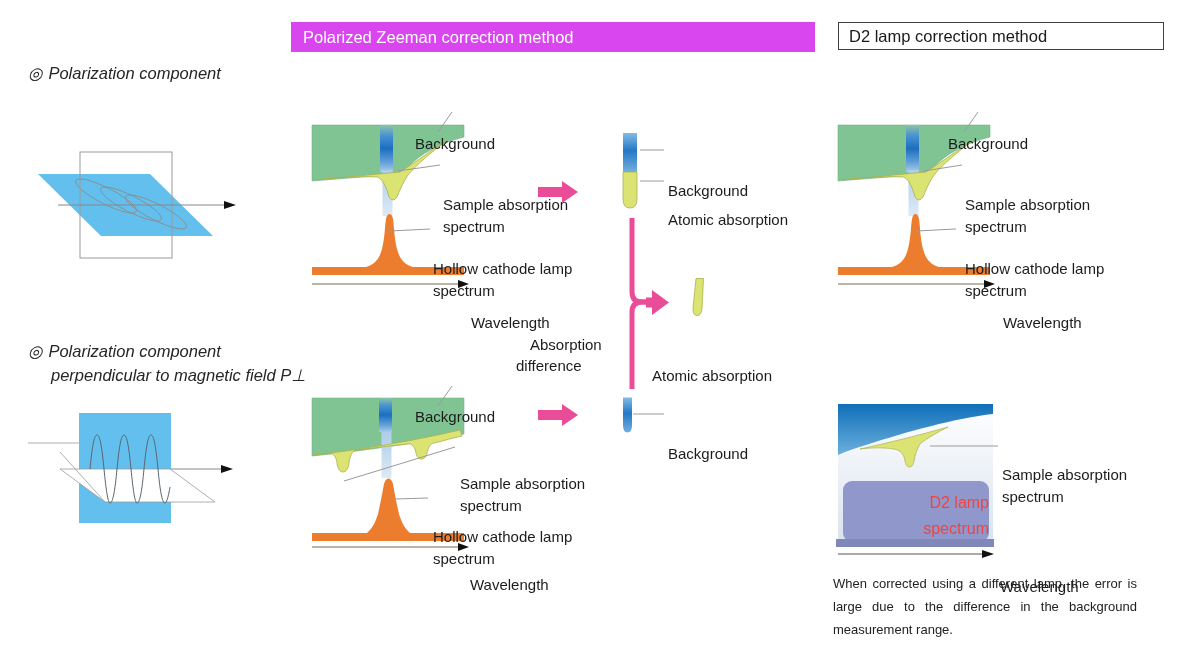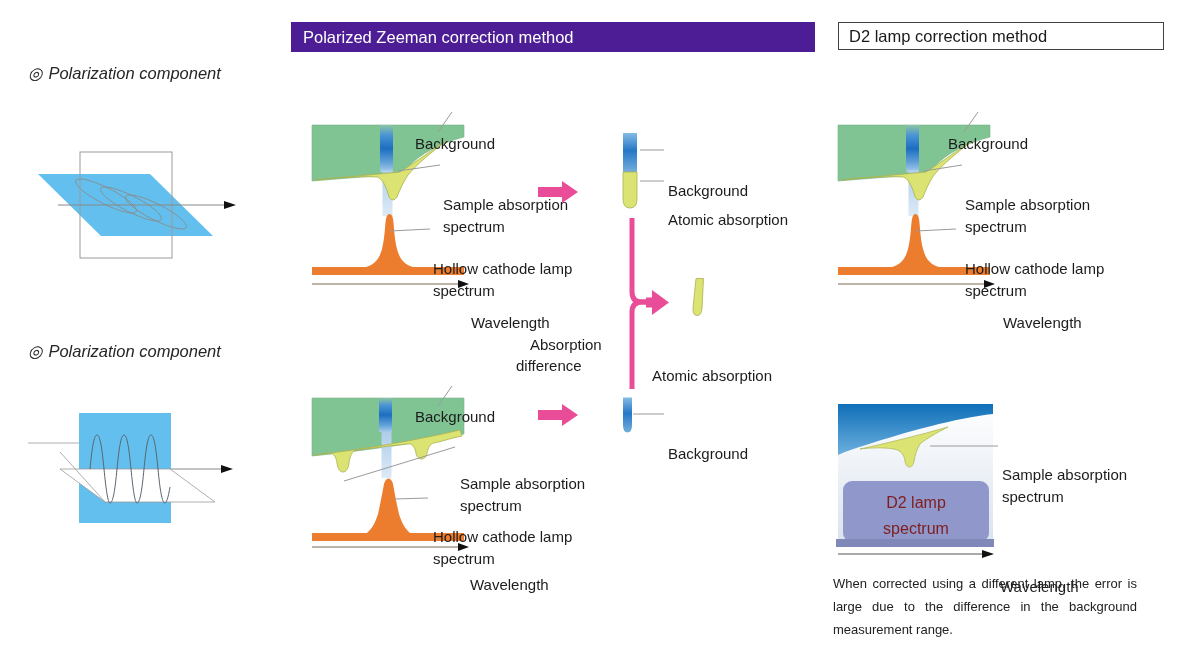--- a/index.html
+++ b/index.html
@@ -1,26 +1,26 @@
 <!DOCTYPE html>
 <html><head>
 <meta charset="utf-8">
 <style>
   html,body{margin:0;padding:0;background:#fff;}
   .stage{position:relative;width:1200px;height:665px;background:#ffffff;overflow:hidden;
          font-family:"Liberation Sans", sans-serif;color:#1c1c1c;}
-  .hdr-zeeman{position:absolute;left:291px;top:22px;width:512px;height:30px;background:#4c1d95;
+  .hdr-zeeman{position:absolute;left:291px;top:22px;width:512px;height:30px;background:#d946ef;
               color:#ffffff;font-size:16.5px;line-height:30px;padding-left:12px;}
   .hdr-d2{position:absolute;left:838px;top:22px;width:314px;height:26px;background:#ffffff;
           border:1px solid #404040;color:#1a1a1a;font-size:16.5px;line-height:26px;padding-left:10px;}
   .sec-head{position:absolute;font-size:16.5px;color:#262626;line-height:24px;white-space:nowrap;font-style:italic;}
   .sh-bullet{margin-right:6px;}
   .sh-line2{margin-left:23px;}
   .lbl{position:absolute;font-size:15px;color:#1c1c1c;white-space:nowrap;line-height:17px;margin-top:39px;}
-  .d2text{position:absolute;left:843px;top:490px;width:146px;text-align:center;color:#7f1d1d;
+  .d2text{position:absolute;left:843px;top:490px;width:146px;text-align:right;color:#ef4444;
           font-size:16px;line-height:26px;}
   .caption{position:absolute;left:833px;top:572px;width:304px;font-size:13px;line-height:23px;
            text-align:justify;color:#222222;}
   svg{position:absolute;overflow:visible;}
 </style>
 </head>
 <body>
 
 <div class="stage">
 
@@ -54,20 +54,21 @@
   </svg>
 
   <div class="hdr-zeeman">Polarized Zeeman correction method</div>
   <div class="hdr-d2">D2 lamp correction method</div>
 
   <div class="sec-head" style="left:28px;top:61px">
     <div><span class="sh-bullet">◎</span><span>Polarization component</span></div>
   </div>
   <div class="sec-head" style="left:28px;top:339px">
     <div><span class="sh-bullet">◎</span><span>Polarization component</span></div>
+    <div class="sh-line2">perpendicular to magnetic field P⊥</div>
   </div>
 
   <svg style="left:28px;top:140px" width="210" height="130" viewBox="0 0 210 130">
     <polygon points="10,34 122,34 185,96 73,96" fill="#63c0ee"></polygon>
     <g stroke="#8a8a8a" stroke-width="0.8" fill="none">
       <ellipse cx="78" cy="56" rx="34" ry="8" transform="rotate(27 78 56)"></ellipse>
       <ellipse cx="103" cy="64" rx="34" ry="8" transform="rotate(27 103 64)"></ellipse>
       <ellipse cx="128" cy="72" rx="34" ry="8" transform="rotate(27 128 72)"></ellipse>
     </g>
     <rect x="52" y="12" width="92" height="106" fill="none" stroke="#9a9a9a" stroke-width="1"></rect>

